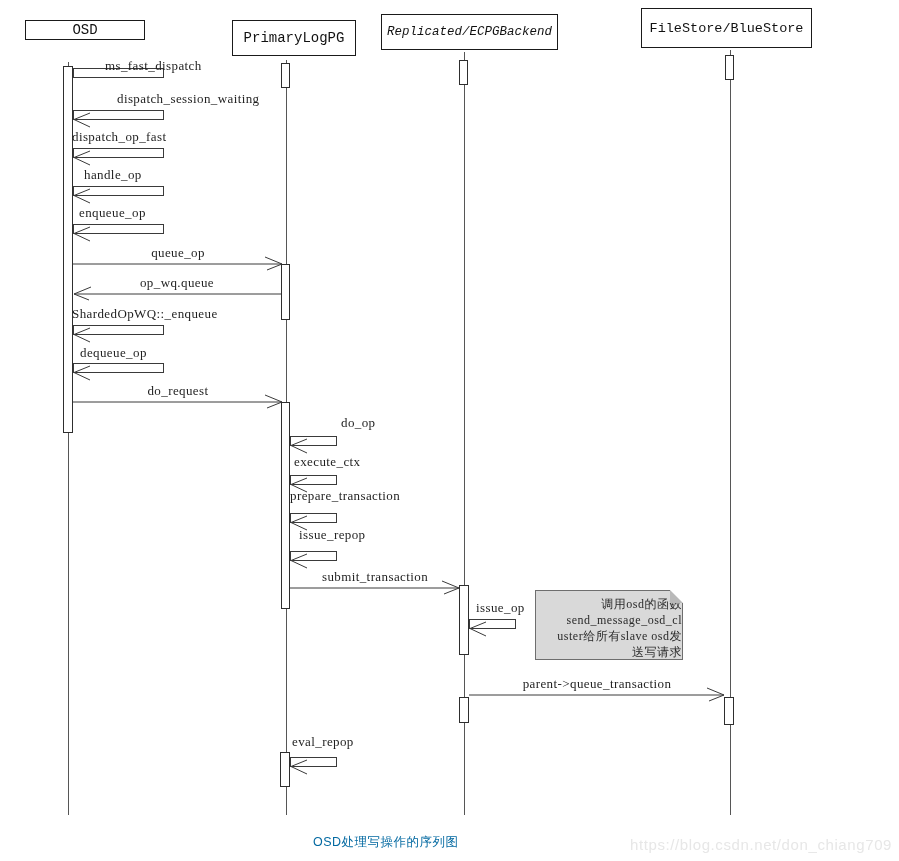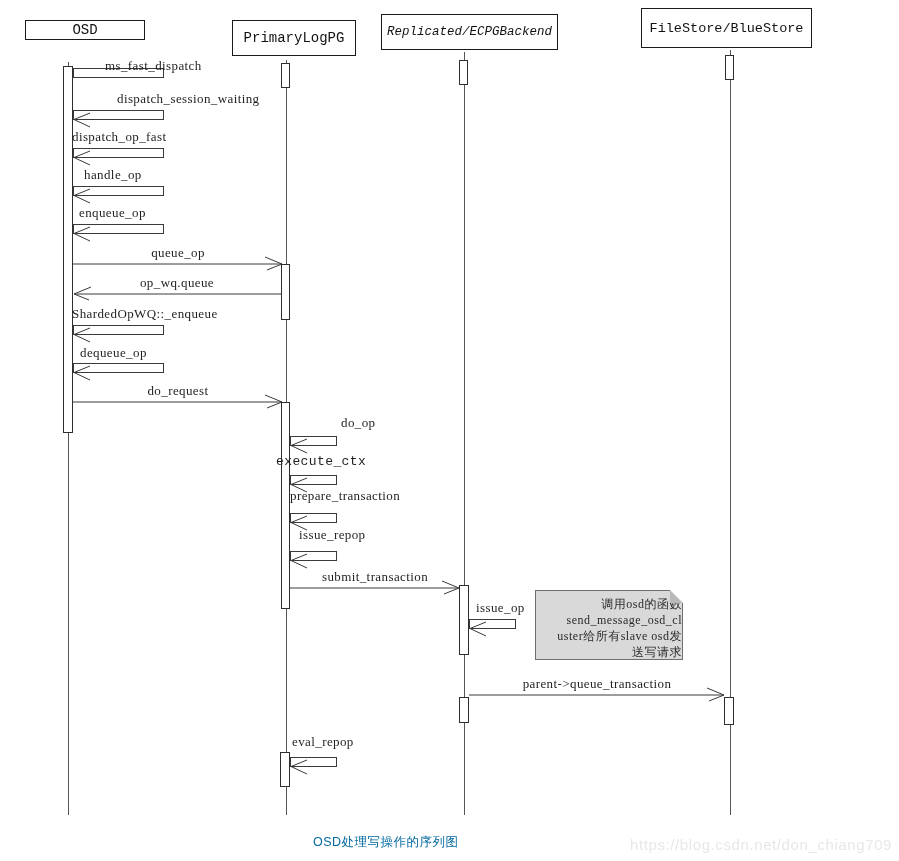--- a/index.html
+++ b/index.html
@@ -135,21 +135,21 @@
       <line x1="209" y1="9" x2="194" y2="15" stroke="#3a3a3a"></line>
   </svg>
 
   <div class="msg-label" style="left:296px;top:416px;margin-left:45px;">do_op</div>
   <svg class="arrow" style="left:290px;top:433px;" width="70" height="26">
     <rect x="0.5" y="3.5" width="46" height="9" fill="#fff" stroke="#3a3a3a"></rect>
     <line x1="1" y1="12.5" x2="17" y2="6" stroke="#3a3a3a"></line>
       <line x1="1" y1="12.5" x2="17" y2="20" stroke="#3a3a3a"></line>
   </svg>
 
-  <div class="msg-label" style="left:276px;top:455px;font-family:Liberation Mono, monospace;">execute_ctx</div>
+  <div class="msg-label" style="left:294px;top:455px;">execute_ctx</div>
   <svg class="arrow" style="left:290px;top:472px;" width="70" height="26">
     <rect x="0.5" y="3.5" width="46" height="9" fill="#fff" stroke="#3a3a3a"></rect>
     <line x1="1" y1="12.5" x2="17" y2="6" stroke="#3a3a3a"></line>
       <line x1="1" y1="12.5" x2="17" y2="20" stroke="#3a3a3a"></line>
   </svg>
 
   <div class="msg-label" style="left:290px;top:489px;">prepare_transaction</div>
   <svg class="arrow" style="left:290px;top:510px;" width="70" height="26">
     <rect x="0.5" y="3.5" width="46" height="9" fill="#fff" stroke="#3a3a3a"></rect>
     <line x1="1" y1="12.5" x2="17" y2="6" stroke="#3a3a3a"></line>

